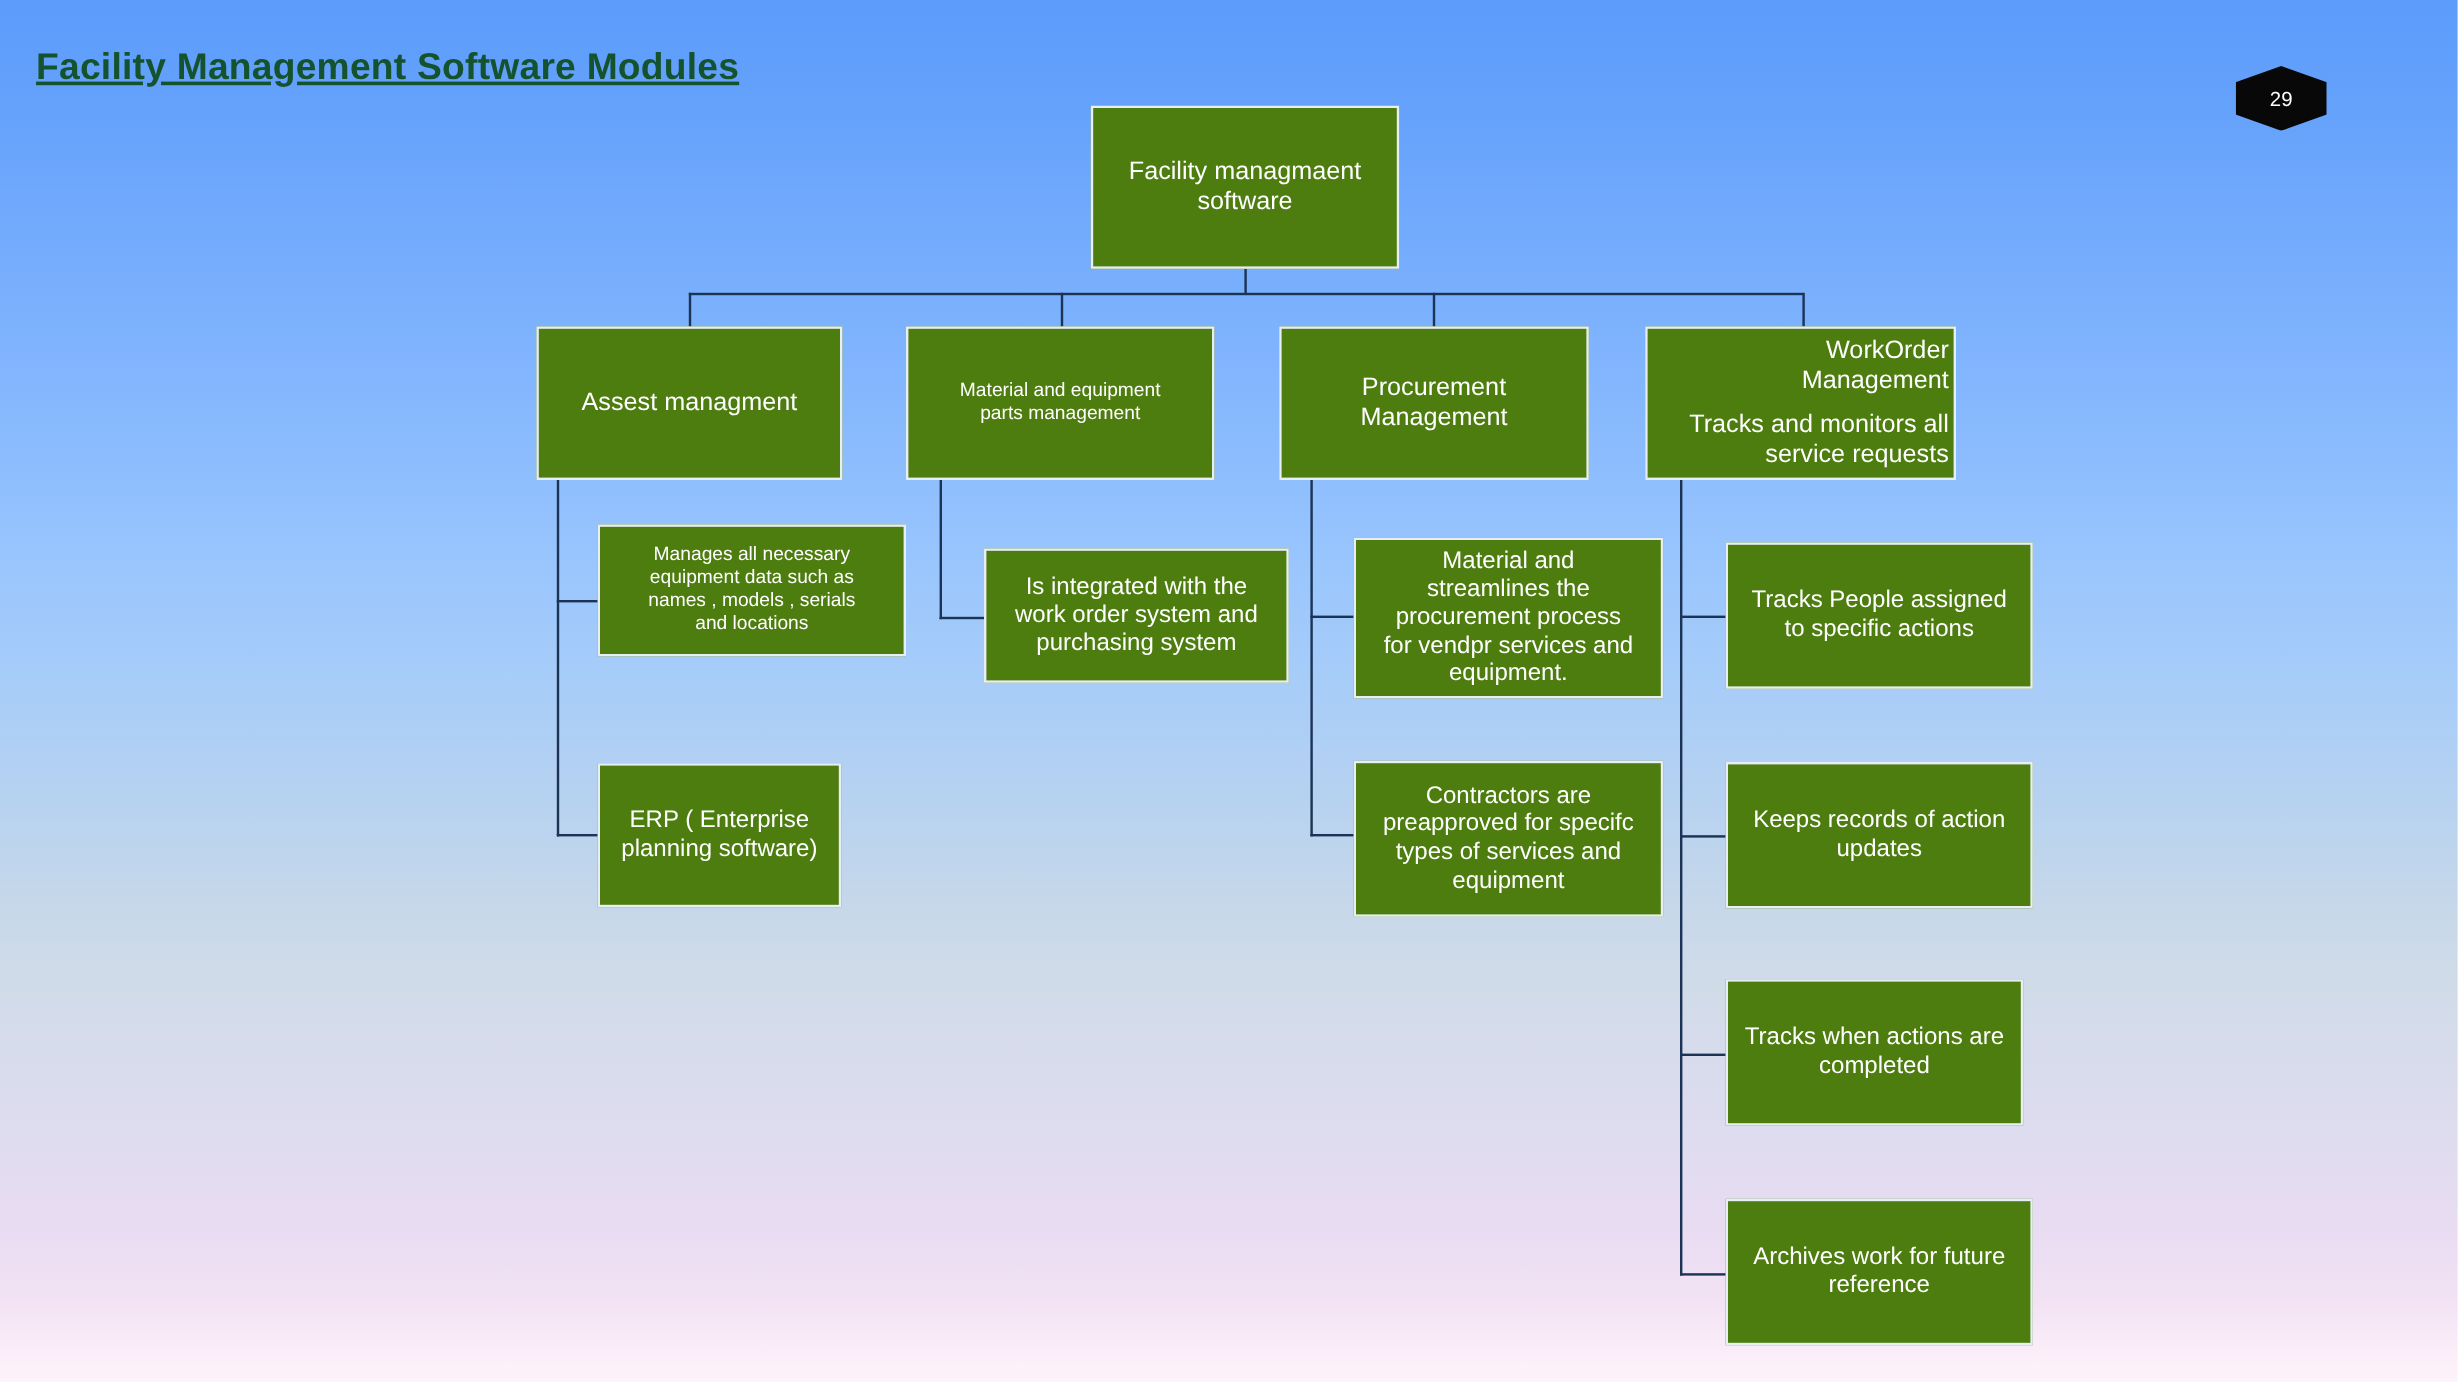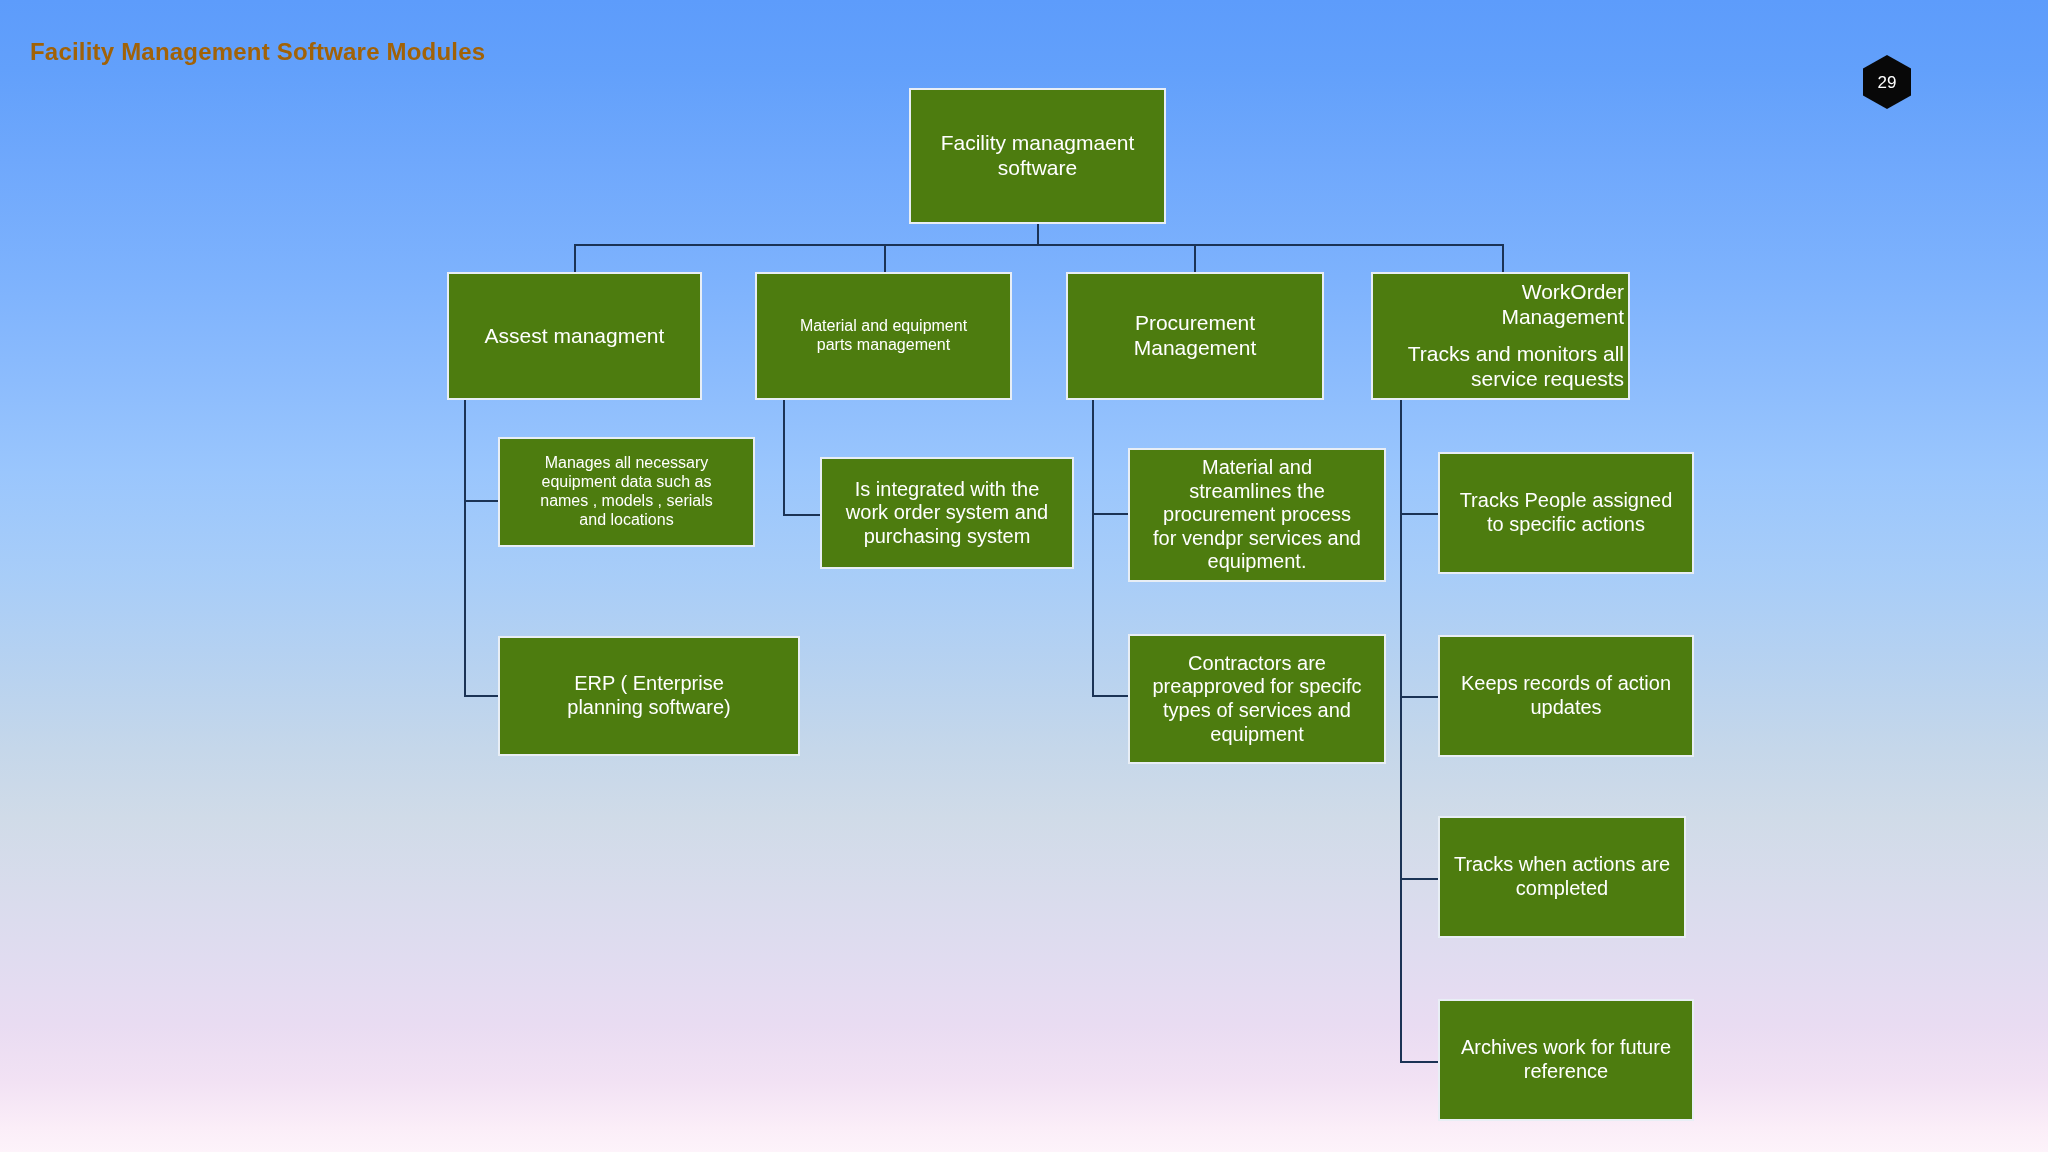--- a/index.html
+++ b/index.html
@@ -34,34 +34,36 @@
     position: relative;
     width: 2048px;
     height: 1152px;
   }
 
   
   .page-title {
     position: absolute;
     left: 30px;
     top: 38px;
-    font-size: 24px;
+    font-size: 31px;
     font-weight: bold;
-    color: #a16207;
+    color: #14532d;
     letter-spacing: 0.2px;
     white-space: nowrap;
+    text-decoration: underline;
   }
 
   
   .hex-badge {
     position: absolute;
     left: 1863px;
     top: 55px;
     width: 48px;
     height: 54px;
+    padding-left: 28px;
   }
   .hex-shape {
     position: absolute;
     inset: 0;
     background: #080808;
     clip-path: polygon(50% 0%, 100% 25%, 100% 75%, 50% 100%, 0% 75%, 0% 25%);
   }
   .hex-label {
     position: absolute;
     inset: 0;
@@ -94,21 +96,21 @@
     width: 100%;
   }
   .n-root      { left: 909px;  top: 88px;  width: 257px; height: 136px; font-size: 21px; }
   .n-asset     { left: 447px;  top: 272px; width: 255px; height: 128px; font-size: 21px; }
   .n-material  { left: 755px;  top: 272px; width: 257px; height: 128px; font-size: 16px; align-items: flex-end; }
   .n-procure   { left: 1066px; top: 272px; width: 258px; height: 128px; font-size: 21px; }
   .n-workorder { left: 1371px; top: 272px; width: 259px; height: 128px; font-size: 21px; text-align: right; }
   .n-workorder .wo-sub { font-size: 21px; margin-top: 12px; }
 
   .n-equipdata { left: 498px;  top: 437px; width: 257px; height: 110px; font-size: 16px; }
-  .n-erp       { left: 498px;  top: 636px; width: 302px; height: 120px; font-size: 20px; }
+  .n-erp       { left: 498px;  top: 636px; width: 203px; height: 120px; font-size: 20px; }
   .n-integrated{ left: 820px;  top: 457px; width: 254px; height: 112px; font-size: 20px; }
   .n-automates { left: 1128px; top: 448px; width: 258px; height: 134px; font-size: 20px; }
   .n-contract  { left: 1128px; top: 634px; width: 258px; height: 130px; font-size: 20px; }
   .n-wo1       { left: 1438px; top: 452px; width: 256px; height: 122px; font-size: 20px; }
   .n-wo2       { left: 1438px; top: 635px; width: 256px; height: 122px; font-size: 20px; }
   .n-wo3       { left: 1438px; top: 816px; width: 248px; height: 122px; font-size: 20px; }
   .n-wo4       { left: 1438px; top: 999px; width: 256px; height: 122px; font-size: 20px; }
 
   
   .conn {

